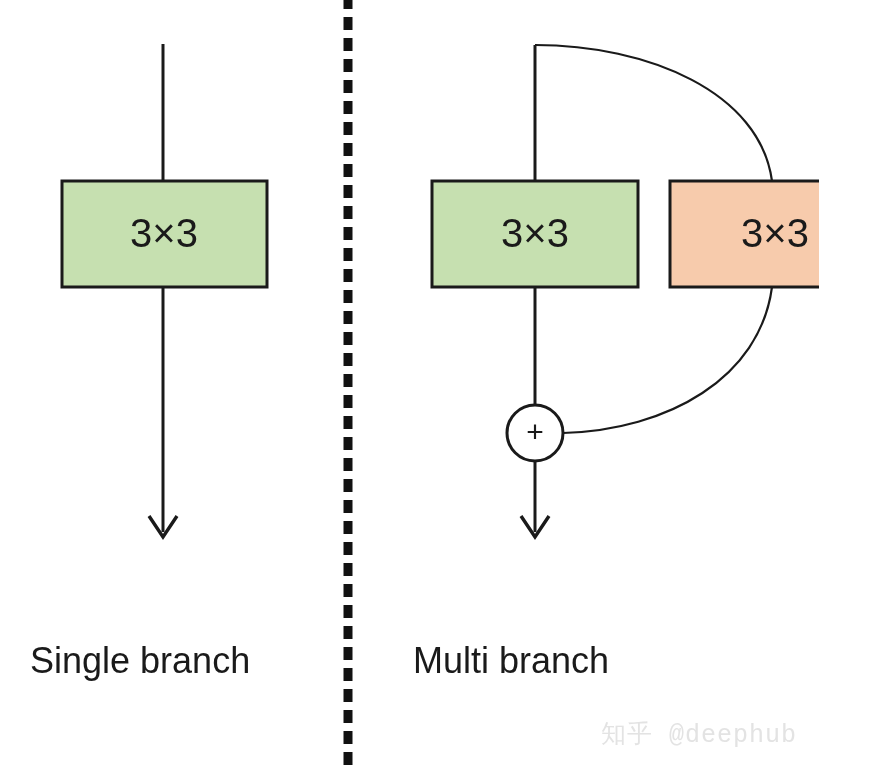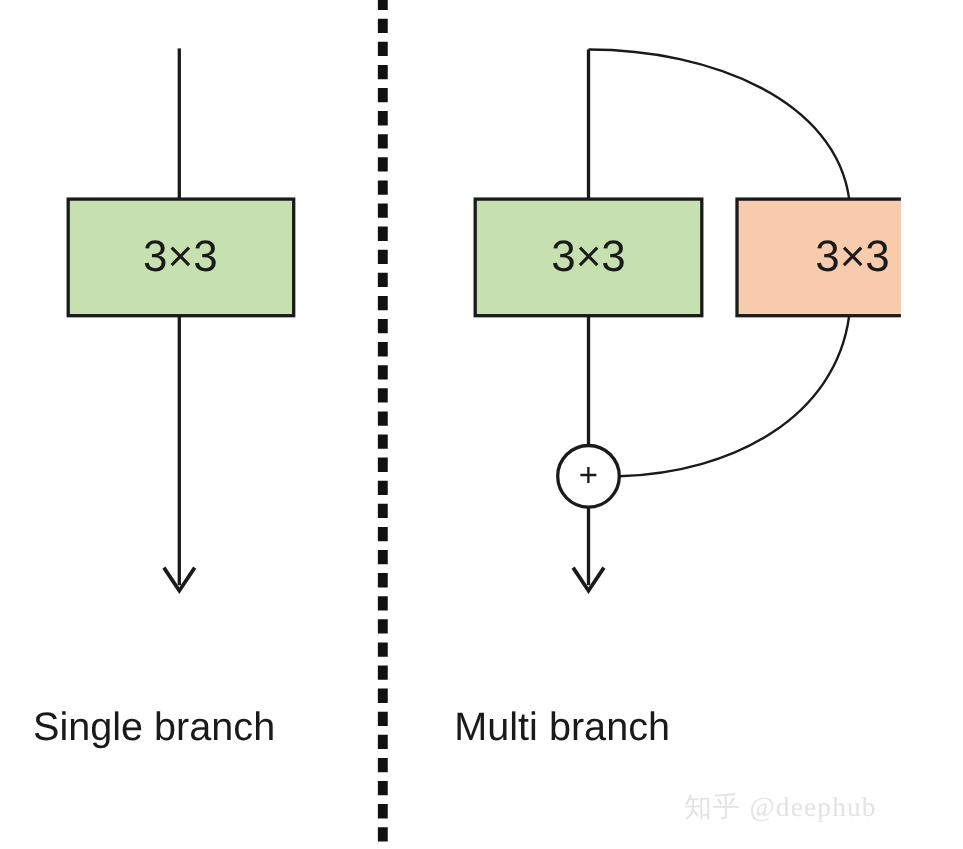--- a/index.html
+++ b/index.html
@@ -73,21 +73,21 @@
   }
   .sum-circle {
     fill: #ffffff;
     stroke: #1a1a1a;
     stroke-width: 3;
   }
   #watermark {
     position: absolute;
     right: 22px;
     bottom: 22px;
-    font-family: Liberation Serif, serif;
+    font-family: Liberation Mono, monospace;
     font-size: 25px;
     color: #e3e3e3;
     letter-spacing: 1px;
     white-space: nowrap;
     user-select: none;
     margin-left: 17px;
   }
 </style>
 </head>
 <body>

